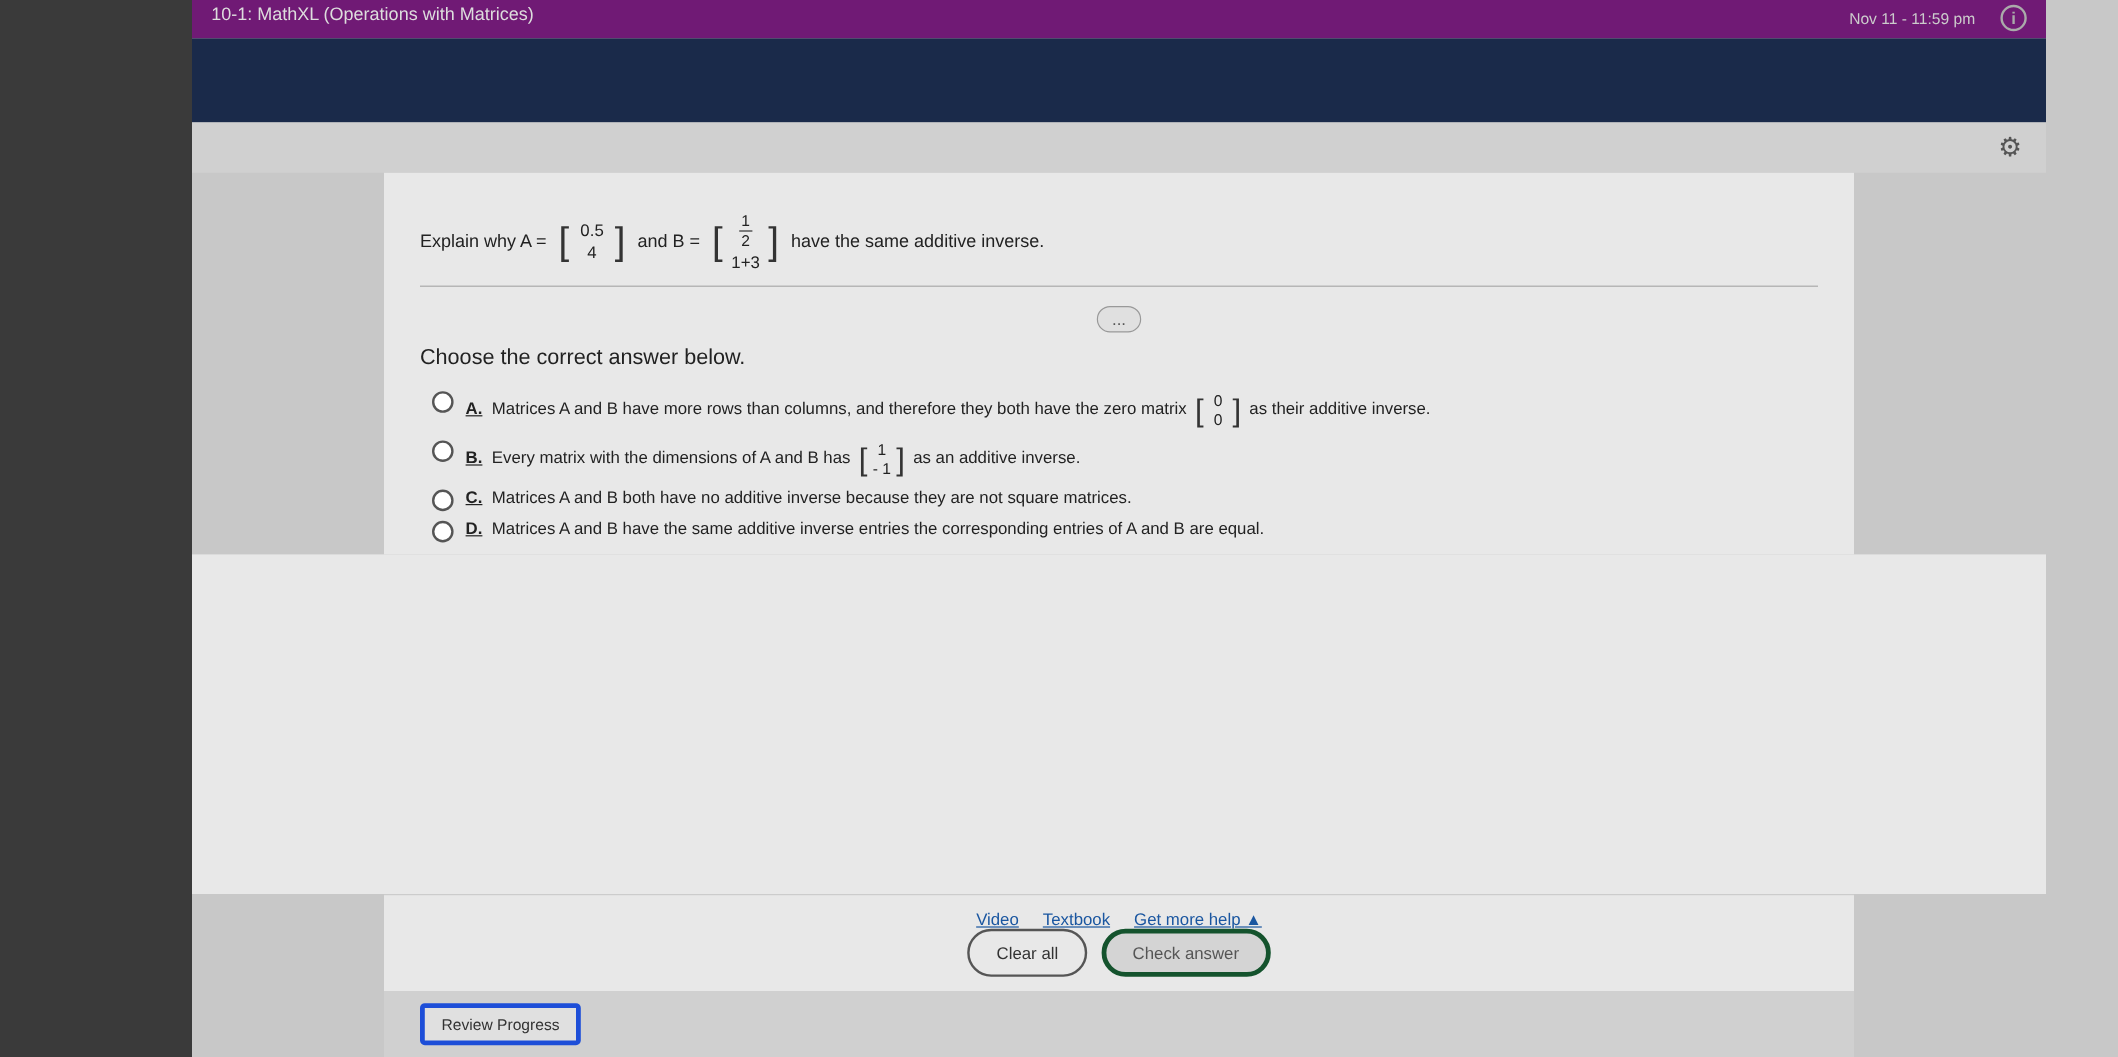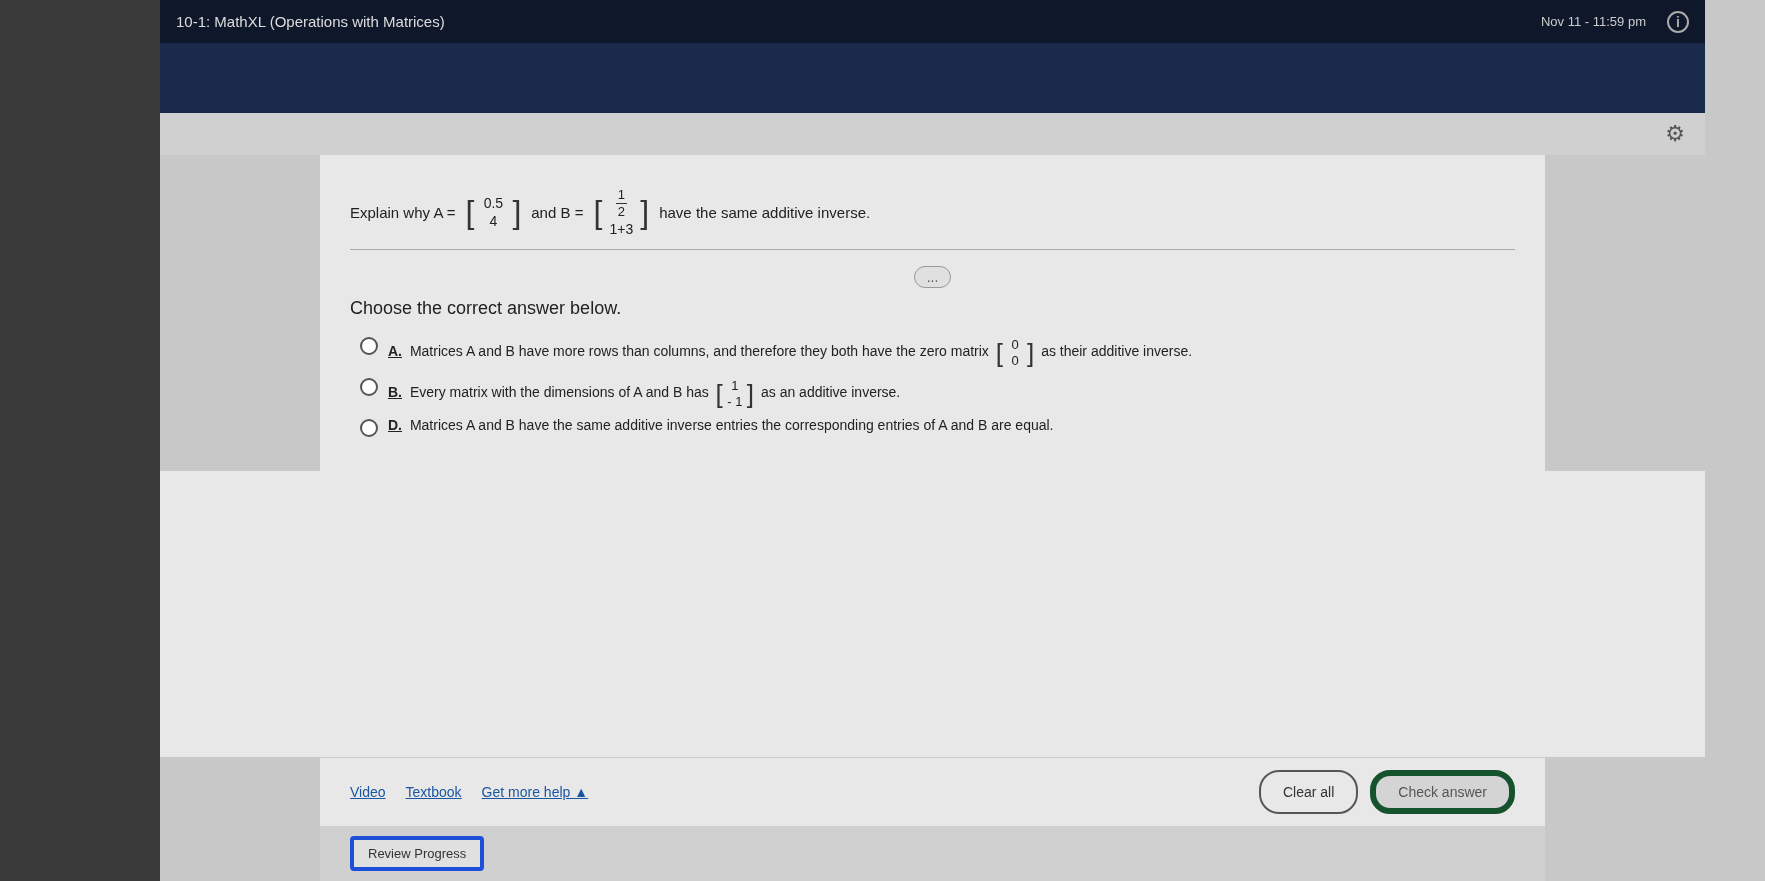--- a/index.html
+++ b/index.html
@@ -7,27 +7,27 @@
       font-family: Arial, sans-serif;
       background: #c8c8c8;
       width: 1765px;
       min-height: 881px;
       display: flex;
       flex-direction: column;
     }
 
     
     .top-bar {
-      background: #0f172a;
+      background: #701a75;
       color: #ccc;
       display: flex;
       justify-content: space-between;
-      align-items: center;
+      align-items: flex-start;
       padding: 4px 16px;
-      height: 43px;
+      height: 32px;
     }
     .top-bar-title {
       font-size: 15px;
       color: #ddd;
     }
     .top-bar-right {
       display: flex;
       align-items: center;
       gap: 21px;
       font-size: 13px;
@@ -174,20 +174,21 @@
 
     
     .bottom-bar {
       background: #e8e8e8;
       margin: 0 160px;
       padding: 12px 30px;
       display: flex;
       align-items: center;
       justify-content: space-between;
       border-top: 1px solid #ccc;
+      flex-direction: column;
     }
     .bottom-links {
       display: flex;
       gap: 20px;
       font-size: 14px;
     }
     .bottom-link {
       color: #1a56a0;
       text-decoration: underline;
       cursor: pointer;
@@ -200,21 +201,21 @@
       border: 2px solid #555;
       background: #e8e8e8;
       border-radius: 20px;
       padding: 8px 22px;
       font-size: 14px;
       color: #333;
       cursor: pointer;
       font-weight: normal;
     }
     .btn-check {
-      border: 6px solid #14532d;
+      border: 4px solid #14532d;
       background: #d4d4d4;
       border-radius: 20px;
       padding: 8px 22px;
       font-size: 14px;
       color: #555;
       cursor: pointer;
     }
 
     
     .review-bar {
@@ -381,20 +382,27 @@
               <div class="matrix-cells">
                 <div class="matrix-cell" style="font-size:13px;">1</div>
                 <div class="matrix-cell" style="font-size:13px;">- 1</div>
               </div>
               <span class="matrix-bracket" style="font-size:26px;">]</span>
             </div>
             <span>as an additive inverse.</span>
           </div>
         </div>
 
+        <div class="option-row">
+          <div class="radio-btn"></div>
+          <div>
+            <span class="option-label">C.</span>
+            <span>Matrices A and B both have no additive inverse because they are not square matrices.</span>
+          </div>
+        </div>
 
         <div class="option-row">
           <div class="radio-btn"></div>
           <div>
             <span class="option-label">D.</span>
             <span>Matrices A and B have the same additive inverse entries the corresponding entries of A and B are equal.</span>
           </div>
         </div>
 
       </div>

